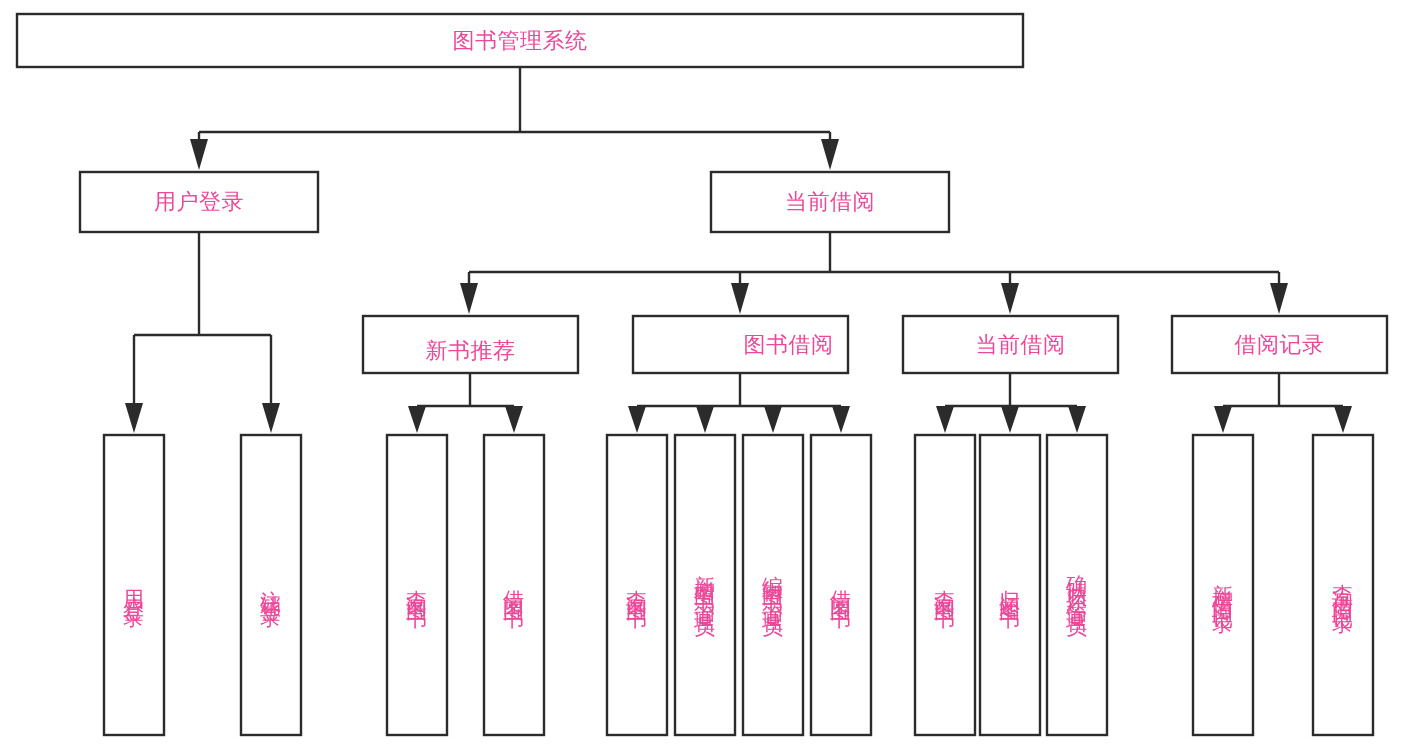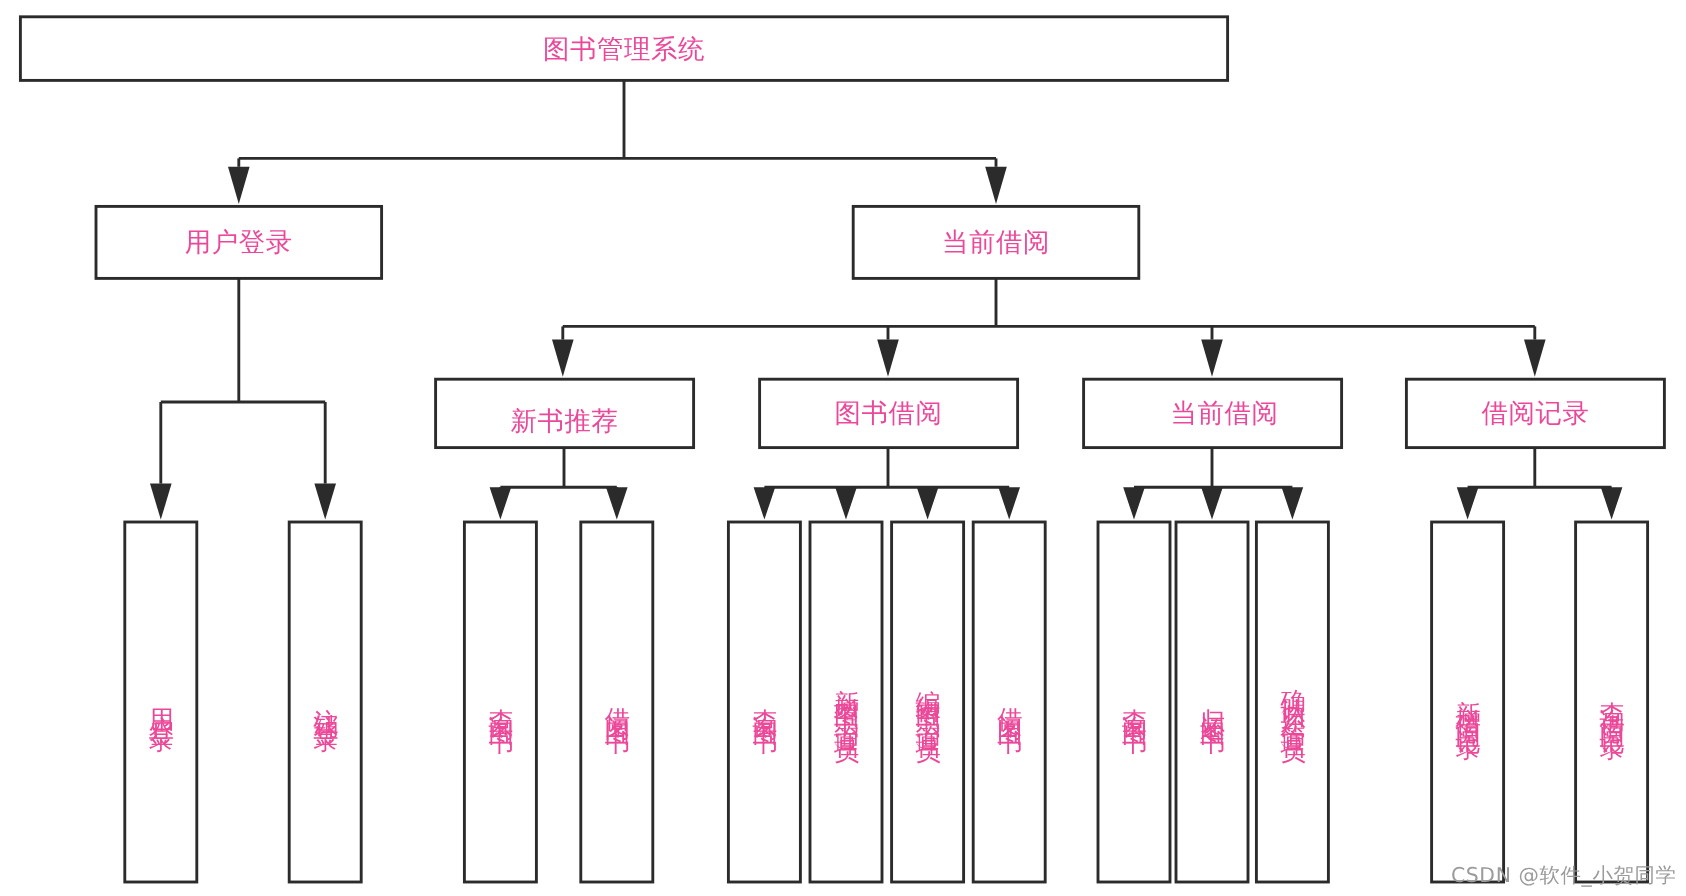--- a/index.html
+++ b/index.html
@@ -156,33 +156,32 @@
       <polygon class="arrow-head" points="1334,406 1352,406 1343,433"></polygon>
 
     </g>
   </svg>
 
   <div id="labels-layer">
       <div class="node-label horizontal" style="left: 17px; top: 14px; width: 1006px; height: 53px;">图书管理系统</div>
       <div class="node-label horizontal" style="left: 80px; top: 172px; width: 238px; height: 60px;">用户登录</div>
       <div class="node-label horizontal" style="left: 711px; top: 172px; width: 238px; height: 60px;">当前借阅</div>
       <div class="node-label horizontal" style="left: 363px; top: 316px; width: 215px; height: 70px;">新书推荐</div>
-      <div class="node-label horizontal" style="left: 633px; top: 316px; width: 215px; height: 57px;">图书借阅</div>
+      <div class="node-label horizontal" style="left: 633px; top: 316px; width: 215px; height: 57px; padding-left: 48px;">图书借阅</div>
       <div class="node-label horizontal" style="left: 903px; top: 316px; width: 235px; height: 57px;">当前借阅</div>
       <div class="node-label horizontal" style="left: 1172px; top: 316px; width: 215px; height: 57px;">借阅记录</div>
       <div class="node-label vertical" style="left: 104px; top: 435px; width: 60px; height: 300px;">用户登录</div>
       <div class="node-label vertical" style="left: 241px; top: 435px; width: 60px; height: 300px;">注销登录</div>
       <div class="node-label vertical" style="left: 387px; top: 435px; width: 60px; height: 300px;">查询图书</div>
       <div class="node-label vertical" style="left: 484px; top: 435px; width: 60px; height: 300px;">借阅图书</div>
       <div class="node-label vertical" style="left: 607px; top: 435px; width: 60px; height: 300px;">查询图书</div>
       <div class="node-label vertical" style="left: 675px; top: 435px; width: 60px; height: 300px;">新增图书（管理员）</div>
       <div class="node-label vertical" style="left: 743px; top: 435px; width: 60px; height: 300px;">编辑图书（管理员）</div>
       <div class="node-label vertical" style="left: 811px; top: 435px; width: 60px; height: 300px;">借阅图书</div>
       <div class="node-label vertical" style="left: 915px; top: 435px; width: 60px; height: 300px;">查询图书</div>
       <div class="node-label vertical" style="left: 980px; top: 435px; width: 60px; height: 300px;">归还图书</div>
       <div class="node-label vertical" style="left: 1047px; top: 435px; width: 60px; height: 300px;">确认归还（管理员）</div>
       <div class="node-label vertical" style="left: 1193px; top: 435px; width: 60px; height: 300px;">新增借阅记录</div>
       <div class="node-label vertical" style="left: 1313px; top: 435px; width: 60px; height: 300px;">查询借阅记录</div>
     </div>
 
-  <div class="watermark">CSDN @软件_小贺同学</div>
 
 </div>
 
 </body></html>

